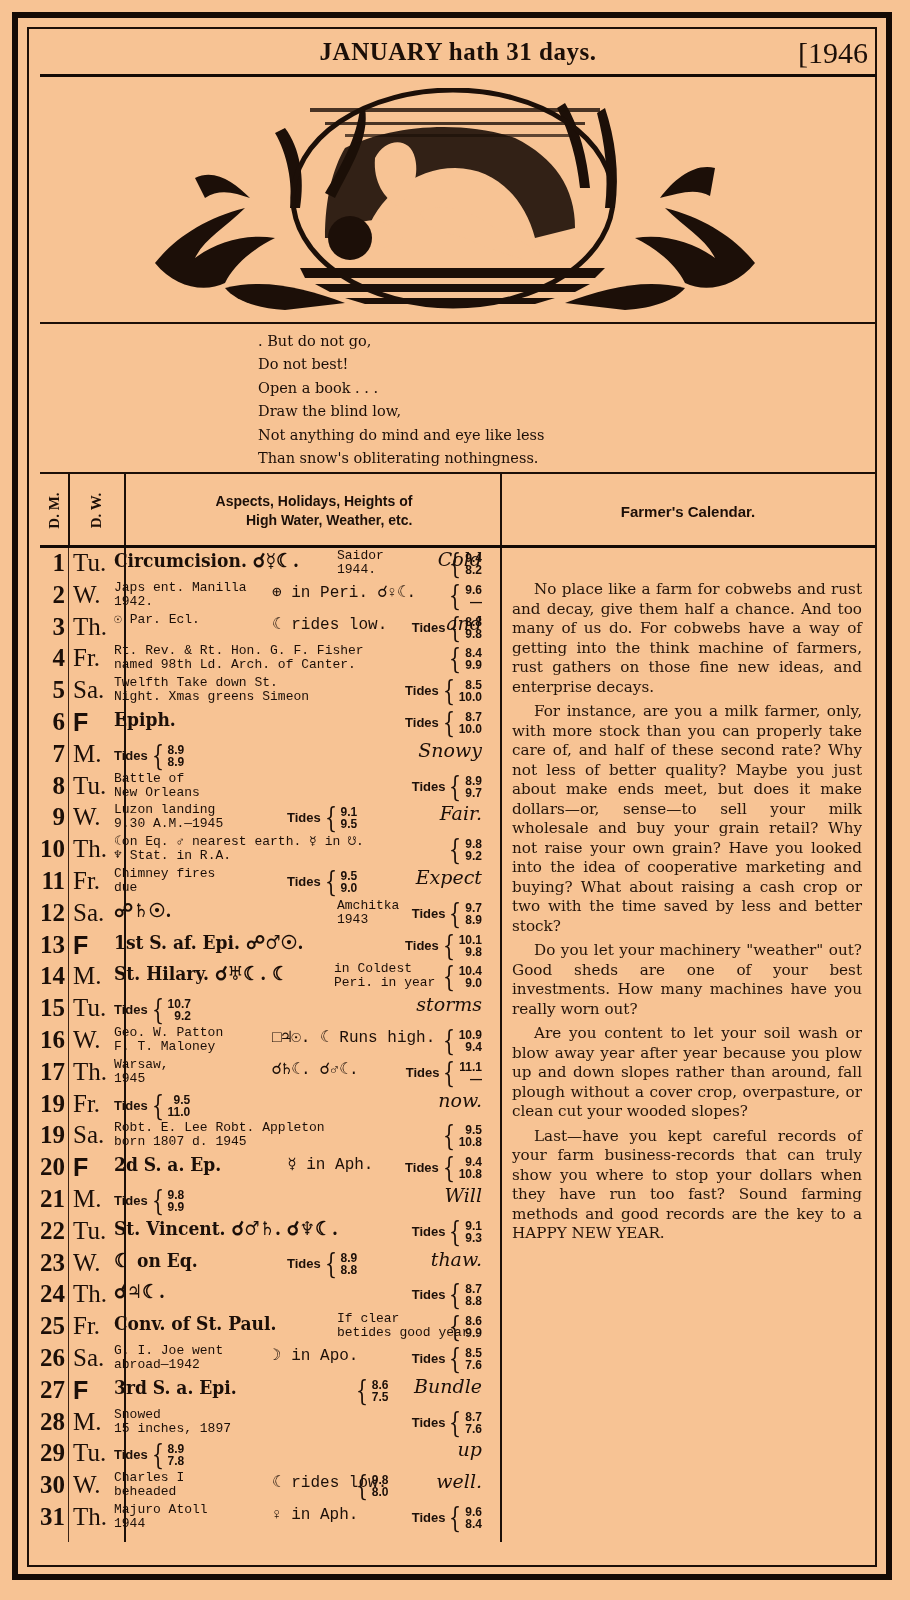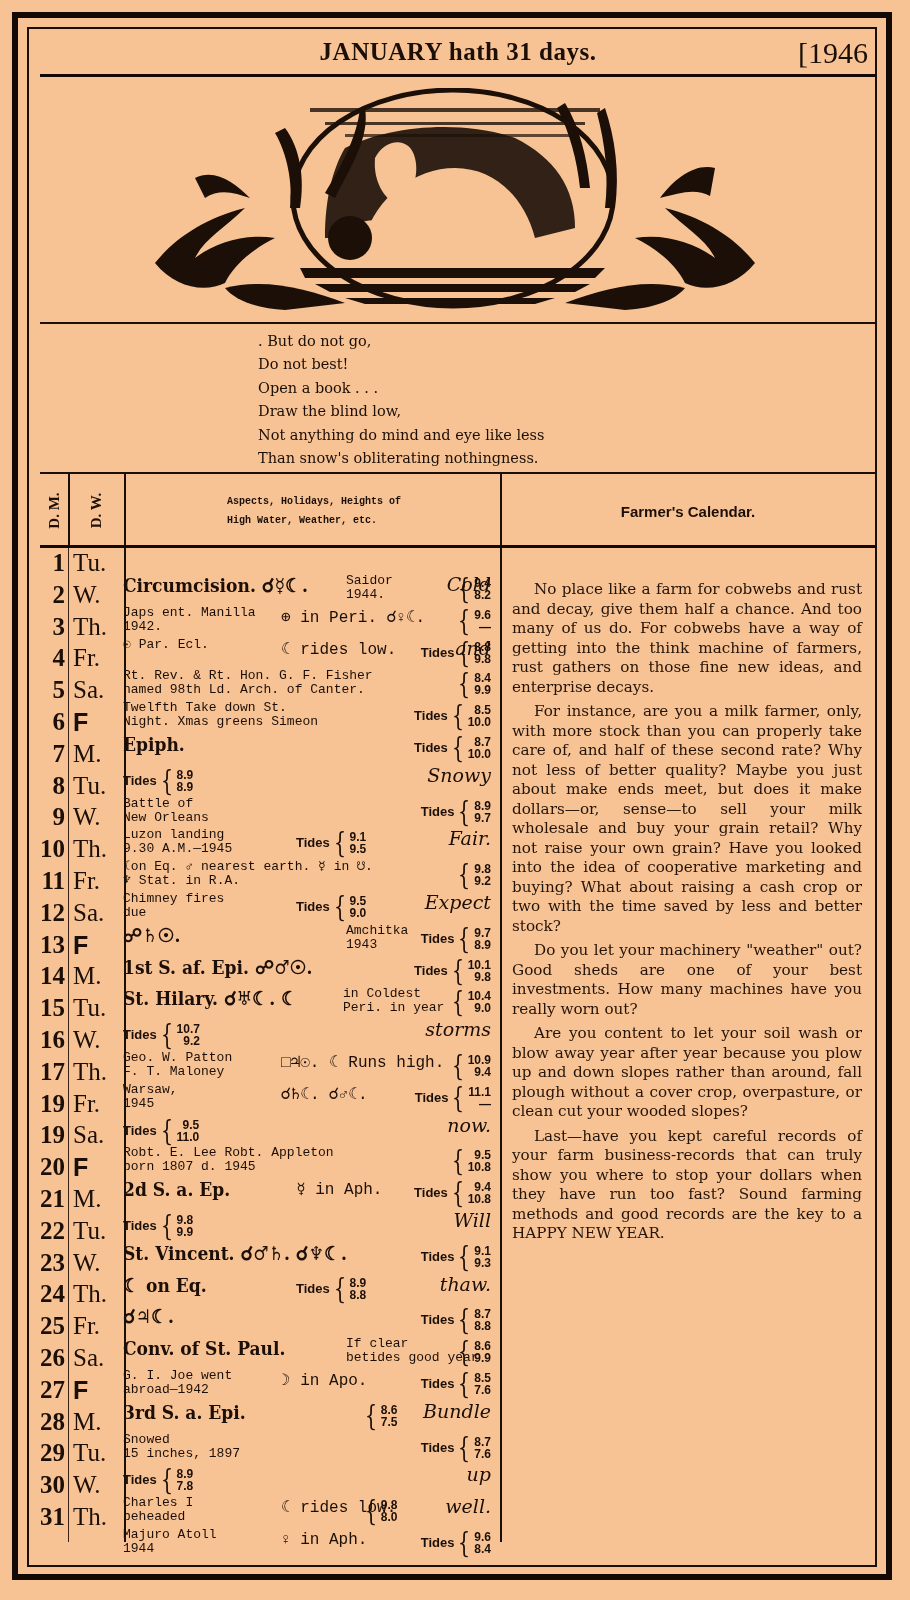--- a/index.html
+++ b/index.html
@@ -41,22 +41,22 @@
   }
   .poem div { white-space:nowrap; }
 
   .hdr { position:absolute; top:480px; height:62px; }
   .vtxt {
     position:absolute; transform:rotate(-90deg); transform-origin:center;
     font-family:"Liberation Serif", serif; font-weight:bold; font-size:15px;
     white-space:nowrap;
   }
   .hdr-aspects {
-    left:128px; width:372px; text-align:left;
-    font-family:Liberation Mono, monospace; font-weight:bold; font-size:10px; line-height:19px;
+    left:128px; width:372px; text-align:right;
+    font-family:Liberation Sans, sans-serif; font-weight:bold; font-size:14px; line-height:19px;
     display:flex; align-items:center; justify-content:center; top:482px; height:58px;
   }
   .hdr-farmer {
     left:503px; width:370px; text-align:center; display:flex; align-items:center; justify-content:center;
     font-family:"Liberation Sans", sans-serif; font-weight:bold; font-size:15px;
     top:482px; height:58px;
   }
   .vline { position:absolute; width:2px; background:#1c0f08; }
 
   .rows { position:absolute; left:40px; top:548px; width:462px; }
@@ -64,22 +64,22 @@
   .dm {
     position:absolute; left:0; width:25px; text-align:right;
     font-family:"Liberation Serif", serif; font-weight:bold; font-size:25px; top:1px;
   }
   .dw {
     position:absolute; left:33px;
     font-family:"Liberation Serif", serif; font-size:25px; top:1px;
   }
   .dw.sun { font-family:"Liberation Sans", sans-serif; font-weight:bold; font-size:25px; }
   .asp {
-    position:absolute; left:81px; width:372px; top:0; height:32px;
-    font-family:"DejaVu Serif", serif; font-size:13px; line-height:14px;margin-top:25px;
+    position:absolute; left:72px; width:372px; top:0; height:32px;
+    font-family:"DejaVu Serif", serif; font-size:13px; line-height:14px;
   }
   .asp .l1, .asp .l2 { position:absolute; white-space:nowrap;font-family:Liberation Mono, monospace; }
   .asp .big { position:absolute; white-space:nowrap; font-size:19px; top:5px; font-weight:bold; font-family:"DejaVu Serif Condensed","DejaVu Serif", serif; }
   .tides {
     position:absolute; right:2px; top:2px; display:flex; align-items:center;
     font-family:"Liberation Sans", sans-serif; font-weight:bold; font-size:14px;
   }
   .brace { font-family:"DejaVu Serif", serif; font-weight:normal; font-size:28px; line-height:28px; margin:0 1px; transform:scaleX(0.7); }
   .tv { display:flex; flex-direction:column; font-size:12px; line-height:12px; text-align:right; }
   .weather {

